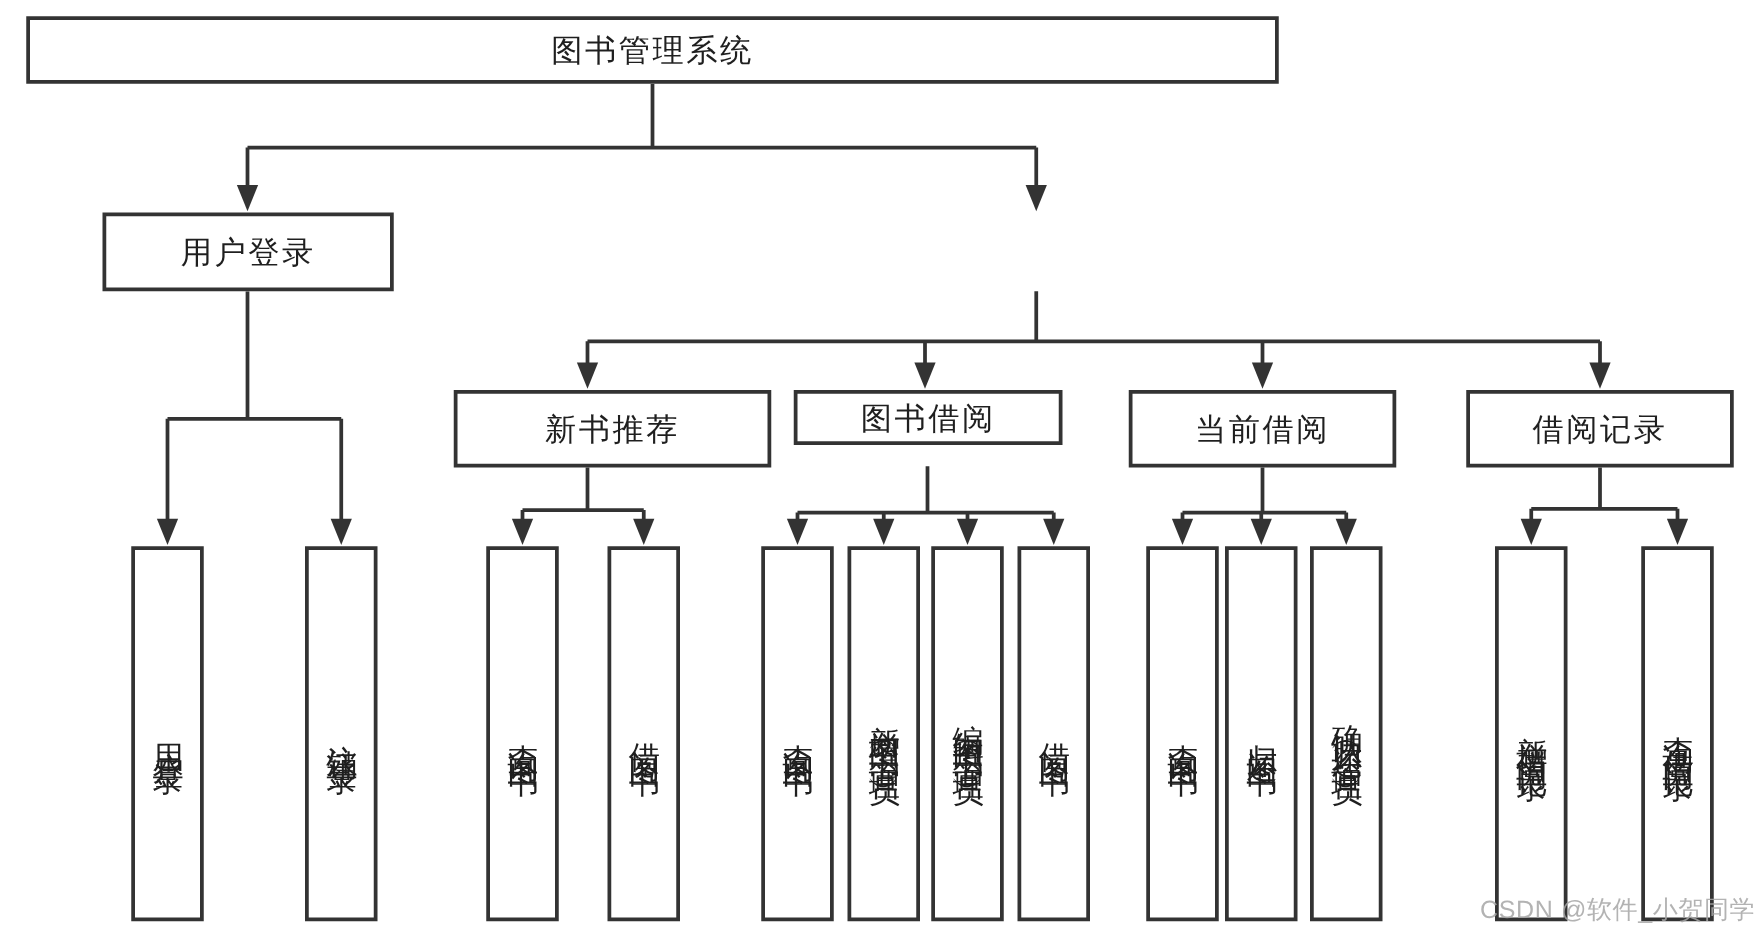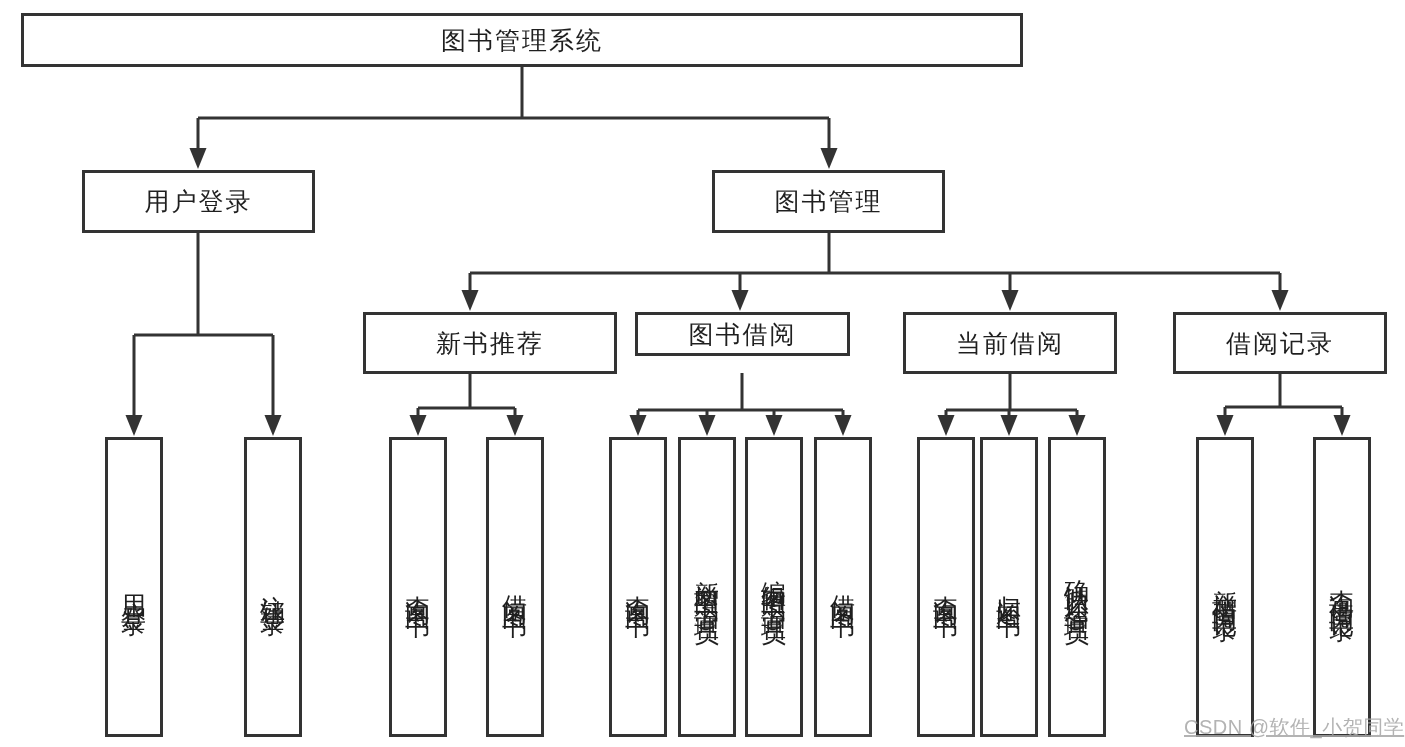--- a/index.html
+++ b/index.html
@@ -34,21 +34,21 @@
     display:flex;align-items:center;justify-content:center;
   }
   .vbox span{
     writing-mode:vertical-rl;
     font-size:25px;letter-spacing:6px;line-height:1.2;
     color:var(--text);
   }
   .watermark{
     position:absolute;left:1184px;top:714px;z-index:2;
     font-size:20px;letter-spacing:0.5px;
-    color:var(--wm);opacity:0.85;white-space:nowrap;text-decoration:underline;
+    color:var(--wm);opacity:0.85;white-space:nowrap;
   }
 </style>
 </head>
 <body>
 
 <div id="stage">
 
   <svg class="connector" width="1405" height="747" viewBox="0 0 1405 747" aria-hidden="true">
 
     <path d="M522 67 V118 M198 118 H829 M198 118 V152 M829 118 V152"></path>
@@ -84,23 +84,20 @@
     <polygon points="1216.5,415 1233.5,415 1225,436"></polygon>
     <polygon points="1333.5,415 1350.5,415 1342,436"></polygon>
   </svg>
 
   <div class="hbox" style="left:21px;top:13px;width:1002px;height:54px">
     <span>图书管理系统</span>
   </div>
 
   <div class="hbox" style="left:82px;top:170px;width:233px;height:63px">
     <span>用户登录</span>
-  </div>
-  <div class="hbox" style="left:712px;top:170px;width:233px;height:63px">
-    <span>图书管理</span>
   </div>
 
   <div class="hbox" style="left:363px;top:312px;width:254px;height:62px">
     <span>新书推荐</span>
   </div>
   <div class="hbox" style="left:635px;top:312px;width:215px;height:44px">
     <span>图书借阅</span>
   </div>
   <div class="hbox" style="left:1173px;top:312px;width:214px;height:62px">
     <span>借阅记录</span>

